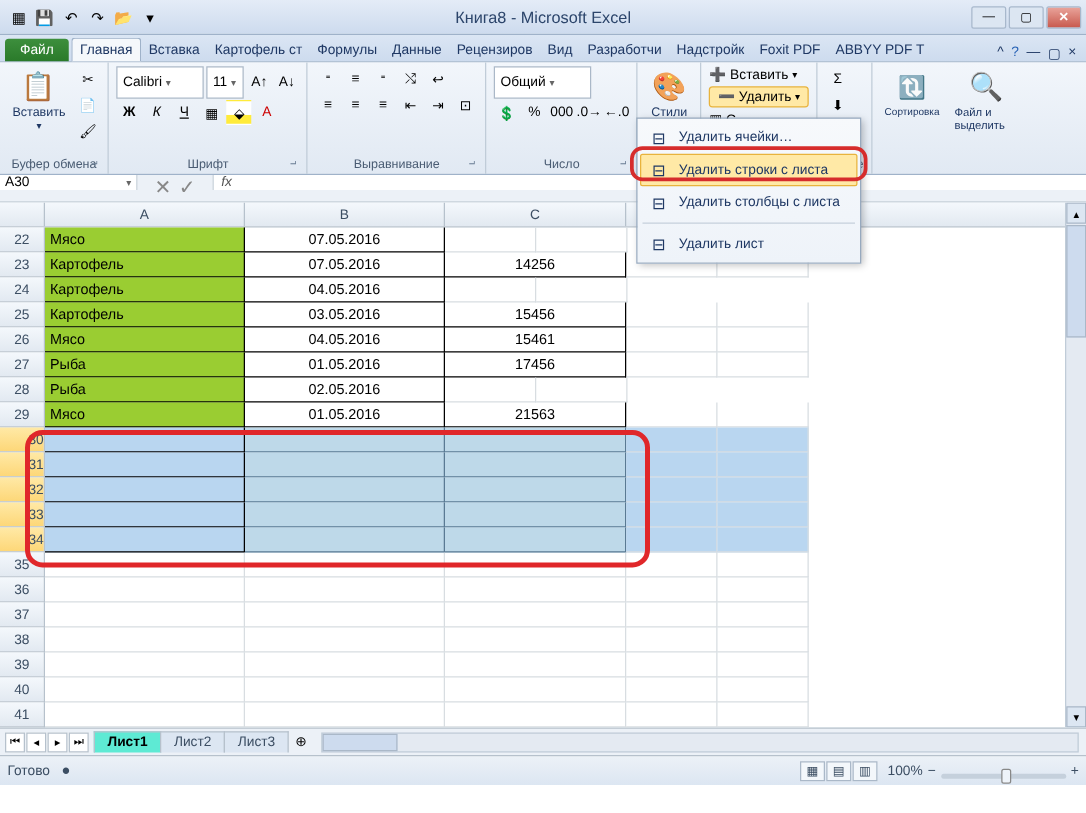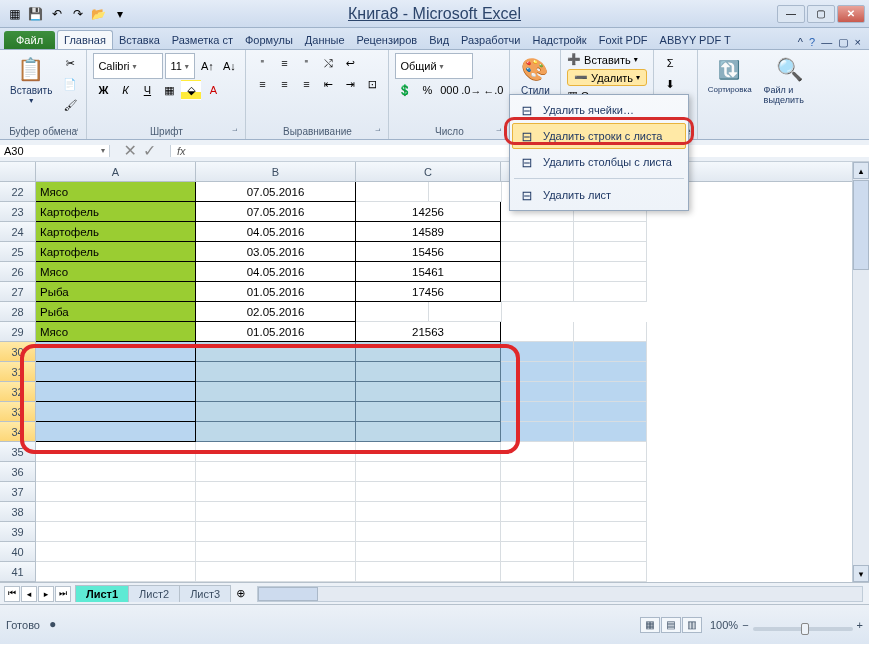--- a/index.html
+++ b/index.html
@@ -2,21 +2,21 @@
 <html><head>
 <meta charset="utf-8">
 <style>
 * { margin: 0; padding: 0; box-sizing: border-box; font-family: "Segoe UI", Tahoma, sans-serif; }
 body { width: 869px; height: 650px; background: #fff; overflow: hidden; position: relative; }
 
 
 .title-bar { height: 28px; background: linear-gradient(#e4ecf7, #cddbee); border-bottom: 1px solid #9fb2c9; display: flex; align-items: center; position: relative; }
 .qat { display: flex; gap: 3px; padding: 0 6px; }
 .qat-btn { width: 18px; height: 18px; display: flex; align-items: center; justify-content: center; font-size: 12px; cursor: pointer; }
-.title-text { position: absolute; left: 50%; transform: translateX(-50%); font-size: 16px; color: #2c456b; text-decoration: underline; }
+.title-text { position: absolute; left: 50%; transform: translateX(-50%); font-size: 13px; color: #2c456b; }
 .win-controls { margin-left: auto; display: flex; gap: 2px; padding-right: 4px; }
 .win-btn { width: 28px; height: 18px; background: #dce6f2; border: 1px solid #a8b8cc; border-radius: 2px; display: flex; align-items: center; justify-content: center; font-size: 10px; cursor: pointer; }
 .win-btn.close { background: linear-gradient(#e9a39a, #c85a4e); color: #fff; font-weight: bold; }
 
 
 .tab-strip { height: 22px; background: linear-gradient(#dbe6f4, #cddbee); display: flex; align-items: flex-end; border-bottom: 1px solid #9fb2c9; padding-left: 4px; }
 .file-tab { background: linear-gradient(#3d8f3d, #2a7a2a); color: #fff; font-size: 11px; padding: 3px 12px; border-radius: 3px 3px 0 0; margin-right: 2px; cursor: pointer; }
 .tab { font-size: 11px; padding: 3px 6px; color: #1f3864; cursor: pointer; }
 .tab.active { background: #f5f8fb; border: 1px solid #9fb2c9; border-bottom: none; border-radius: 3px 3px 0 0; }
 .tab-help { margin-left: auto; display: flex; gap: 6px; padding-right: 8px; font-size: 11px; color: #1f3864; }
@@ -42,38 +42,38 @@
 
 
 .dropdown { position: absolute; top: 44px; left: 509px; width: 180px; background: linear-gradient(#f7f9fc,#eef3f9); border: 1px solid #97a9be; box-shadow: 2px 2px 6px rgba(0,0,0,.25); z-index: 20; padding: 2px; }
 .dropdown-item { display: flex; align-items: center; gap: 8px; padding: 4px 6px; font-size: 11px; color: #1f3864; cursor: pointer; border: 1px solid transparent; border-radius: 2px; }
 .dropdown-item .ic { width: 16px; height: 16px; display: inline-flex; align-items: center; justify-content: center; font-size: 13px; }
 .dropdown-item.hovered { background: #ffe9a6; border-color: #e8b33d; }
 .dropdown-sep { height: 1px; background: #c5d0dc; margin: 3px 2px; }
 .dropdown-highlight { position: absolute; border: 3px solid #d62c2c; border-radius: 10px; pointer-events: none; }
 
 
-.formula-bar { height: 22px; border-bottom: 1px solid #c5cfd9; display: flex; align-items: center; background: #ecf1f7; }
+.formula-bar { height: 22px; border-bottom: 1px solid #c5cfd9; display: flex; align-items: flex-start; background: #ecf1f7; }
 .name-box { width: 110px; border-right: 1px solid #c5cfd9; display: flex; align-items: center; padding: 0 4px; background: #fff; font-size: 11px; }
 .fx-area { display: flex; align-items: center; gap: 4px; padding: 0 6px; font-size: 11px; flex: 1; background: #fff; border-left: 1px solid #c5cfd9; }
 .fx-label { font-style: italic; color: #555; }
 
 
 .grid-wrap { position: relative; height: 420px; overflow: hidden; }
 .col-strip { display: flex; height: 20px; background: linear-gradient(#f4f8fc,#e2e9f1); border-bottom: 1px solid #b6c1cc; }
 .corner { width: 36px; border-right: 1px solid #b6c1cc; }
 .col-head { border-right: 1px solid #b6c1cc; text-align: center; font-size: 11px; color: #3c4e63; line-height: 20px; }
 .col-A { width: 160px; }
 .col-B { width: 160px; }
 .col-C { width: 145px; }
 .col-generic { width: 73px; }
 .rows { }
 .row { display: flex; height: 20px; }
 .row-head { width: 36px; background: linear-gradient(#f4f8fc,#e2e9f1); border-right: 1px solid #b6c1cc; border-bottom: 1px solid #b6c1cc; text-align: center; font-size: 11px; color: #3c4e63; line-height: 20px; }
-.row-head.sel { background: linear-gradient(#ffe9a6,#fdd778); }
+.row-head.sel { background: linear-gradient(#ffe9a6,#fdd778); text-align: right; }
 .cell { border-right: 1px solid #d8dde1; border-bottom: 1px solid #d8dde1; font-size: 11.5px; line-height: 20px; padding: 0 4px; overflow: hidden; white-space: nowrap; }
 .cell.colA { width: 160px; }
 .cell.colB { width: 160px; text-align: center; }
 .cell.colC { width: 145px; text-align: center; }
 .cell.colG { width: 73px; }
 .cell.data { border-right: 1px solid #000; border-bottom: 1px solid #000; }
 .cell.green { background: #9acd32; }
 .cell.green-dark { background: #5f9e4d; }
 .cell.sel-blue { background: #b9d6f0; }
 .cell.sel-bluedata { background: #bed9e9; border-right: 1px solid #5a7a93; border-bottom: 1px solid #5a7a93; }
@@ -83,21 +83,21 @@
 .sheet-tabs { height: 22px; display: flex; align-items: center; border-top: 1px solid #b6c1cc; background: #ecf1f7; font-size: 11px; }
 .sh-nav { display: flex; gap: 1px; padding: 0 4px; }
 .sh-nav span { width: 16px; height: 16px; display: flex; align-items: center; justify-content: center; border: 1px solid #b6c1cc; font-size: 9px; background: #fff; cursor: pointer; }
 .sh-tab { padding: 2px 10px; border: 1px solid #b6c1cc; border-bottom: none; background: #fff; margin-right: -1px; cursor: pointer; }
 .sh-tab.active { font-weight: bold; background: #5eead4; }
 .sh-tab.inact { background: #dce6f2; color: #3c4e63; }
 .scroll-h { flex: 1; height: 16px; margin: 0 6px; background: #e4eaf2; border: 1px solid #c0ccd8; position: relative; }
 .scroll-thumb { position: absolute; left: 0; width: 60px; height: 100%; background: #cddbee; border: 1px solid #aab8c8; }
 
 
-.status-bar { height: 40px; background: linear-gradient(#ecf1f7,#dce6f2); border-top: 1px solid #b6c1cc; display: flex; align-items: center; font-size: 11px; color: #3c4e63; padding: 0 6px; }
+.status-bar { height: 24px; background: linear-gradient(#ecf1f7,#dce6f2); border-top: 1px solid #b6c1cc; display: flex; align-items: center; font-size: 11px; color: #3c4e63; padding: 0 6px; }
 .status-bar .spacer { flex: 1; }
 .view-btns { display: flex; gap: 1px; margin: 0 8px; }
 .view-btns span { width: 20px; height: 16px; border: 1px solid #aab8c8; background: #f3f7fb; display: flex; align-items: center; justify-content: center; font-size: 10px; cursor: pointer; }
 .zoom { display: flex; align-items: flex-end; gap: 4px; }
 .zslider { width: 100px; height: 4px; background: #c5d0dc; position: relative; border-radius: 2px; }
 .zslider .zt { position: absolute; left: 48px; top: -4px; width: 8px; height: 12px; background: #eef3f9; border: 1px solid #888; border-radius: 2px; }
 
 
 .vscroll { position: absolute; right: 0; top: 0; width: 17px; height: 100%; background: #e4eaf2; border-left: 1px solid #c0ccd8; }
 .vscroll .vthumb { position: absolute; top: 18px; width: 100%; height: 90px; background: #cddbee; border: 1px solid #aab8c8; }
@@ -120,21 +120,21 @@
     <div class="win-btn">—</div>
     <div class="win-btn">▢</div>
     <div class="win-btn close">✕</div>
   </div>
 </div>
 
 <div class="tab-strip">
   <div class="file-tab">Файл</div>
   <div class="tab active">Главная</div>
   <div class="tab">Вставка</div>
-  <div class="tab">Разметка ст</div>
+  <div class="tab">Картофель ст</div>
   <div class="tab">Формулы</div>
   <div class="tab">Данные</div>
   <div class="tab">Рецензиров</div>
   <div class="tab">Вид</div>
   <div class="tab">Разработчи</div>
   <div class="tab">Надстройк</div>
   <div class="tab">Foxit PDF</div>
   <div class="tab">ABBYY PDF T</div>
   <div class="tab-help">
     <span>^</span>
@@ -343,21 +343,20 @@
         <div class="cell colA data green">Картофель</div>
         <div class="cell colB data">07.05.2016</div>
         <div class="cell colC data">14256</div>
         <div class="cell colG"></div>
         <div class="cell colG"></div>
       </div>
       <div class="row">
         <div class="row-head">24</div>
         <div class="cell colA data green">Картофель</div>
         <div class="cell colB data">04.05.2016</div>
-        <div class="cell colC data">14589</div>
         <div class="cell colG"></div>
         <div class="cell colG"></div>
       </div>
       <div class="row">
         <div class="row-head">25</div>
         <div class="cell colA data green">Картофель</div>
         <div class="cell colB data">03.05.2016</div>
         <div class="cell colC data">15456</div>
         <div class="cell colG"></div>
         <div class="cell colG"></div>

